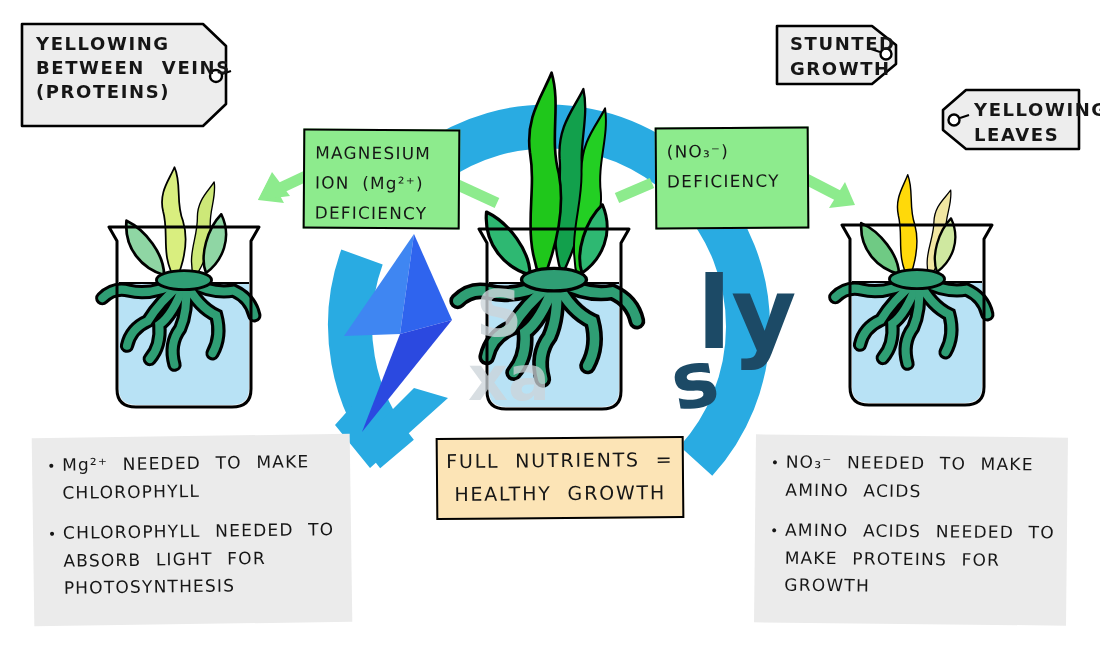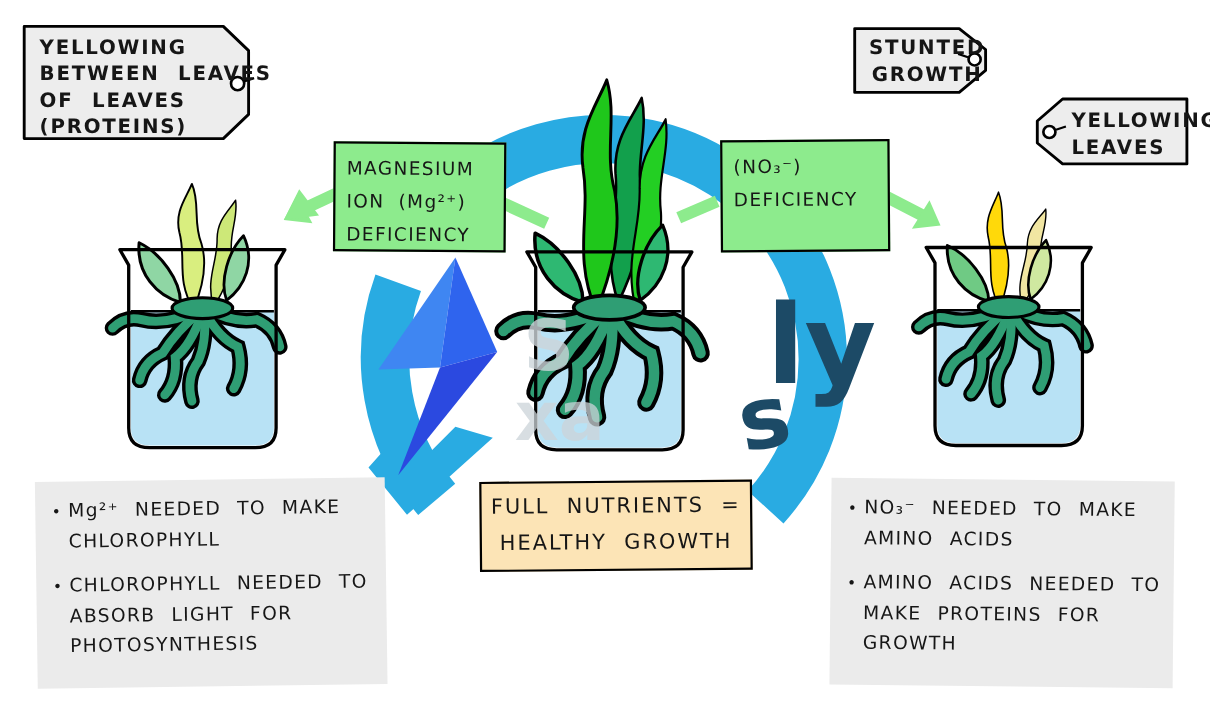--- a/index.html
+++ b/index.html
@@ -153,25 +153,24 @@
   </g>
   <g>
     <polygon class="tagshape" points="966,90 1079,90 1079,149 966,149 943,130 943,110"></polygon>
     <circle class="tagring" cx="954" cy="120" r="5.5"></circle>
     <line class="tagstem" x1="960" y1="118" x2="969" y2="115"></line>
   </g>
 </svg>
 
 <div class="txt tagtext" style="left:36px;top:32px;">
   <div>YELLOWING</div>
-  <div>BETWEEN LEAVES</div>
-  <div>OF LEAVES</div>
+  <div>BETWEEN VEINS</div>
   <div>(PROTEINS)</div>
 </div>
-<div class="txt tagtext" style="left:790px;top:31px;line-height:25px;text-align:center;">
+<div class="txt tagtext" style="left:790px;top:31px;line-height:25px;">
   <div>STUNTED</div>
   <div>GROWTH</div>
 </div>
 <div class="txt tagtext" style="left:974px;top:97px;line-height:25px;">
   <div>YELLOWING</div>
   <div>LEAVES</div>
 </div>
 
 <div class="defbox" style="left:303px;top:129px;width:133px;height:82px;transform:rotate(0.4deg);">
   <div>MAGNESIUM</div>

